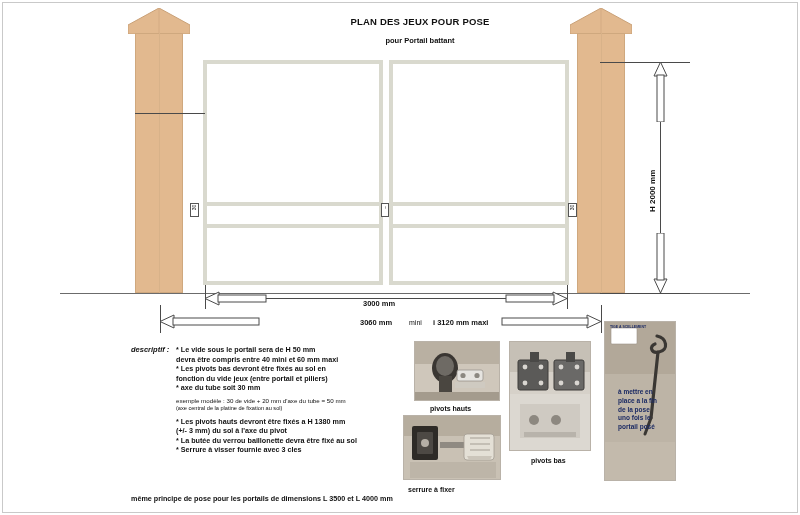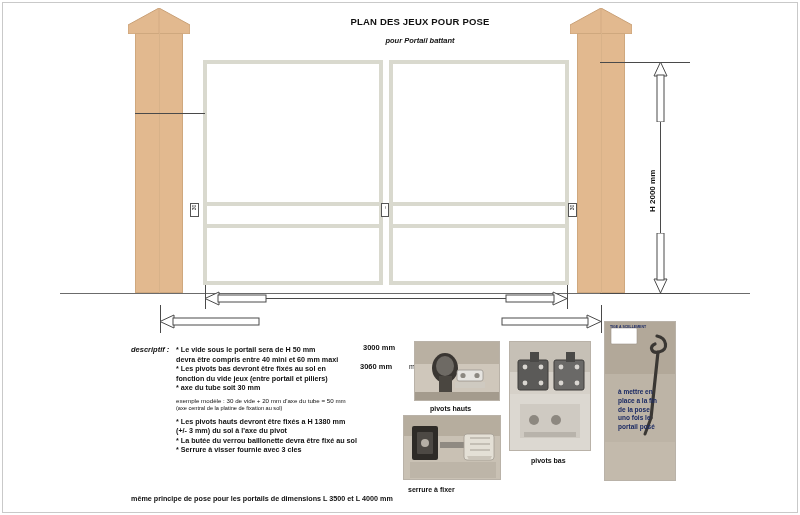--- a/index.html
+++ b/index.html
@@ -42,21 +42,20 @@
     color: #111;
     letter-spacing: .2px;
   }
   .title-sub {
     position: absolute;
     left: 300px; top: 36px;
     width: 240px;
     text-align: center;
     font-size: 7.5px;
     font-weight: bold;
-    font-style: italic;
     color: #111;
   }
 
   
   .pillar {
     position: absolute;
     background: #e2b98f;
     border: 1px solid #cfa87e;
     box-sizing: border-box;
   }
@@ -96,21 +95,20 @@
     width: 1px;
     background: #4a4a4a;
   }
 
   .dimlabel {
     position: absolute;
     font-size: 7.5px;
     font-weight: bold;
     color: #111;
     white-space: nowrap;
-    margin-top: 44px;
   }
   .dimlabel.small {
     font-size: 7px;
     font-weight: normal;
   }
 
   .vert-label {
     position: absolute;
     font-size: 8px;
     font-weight: bold;

